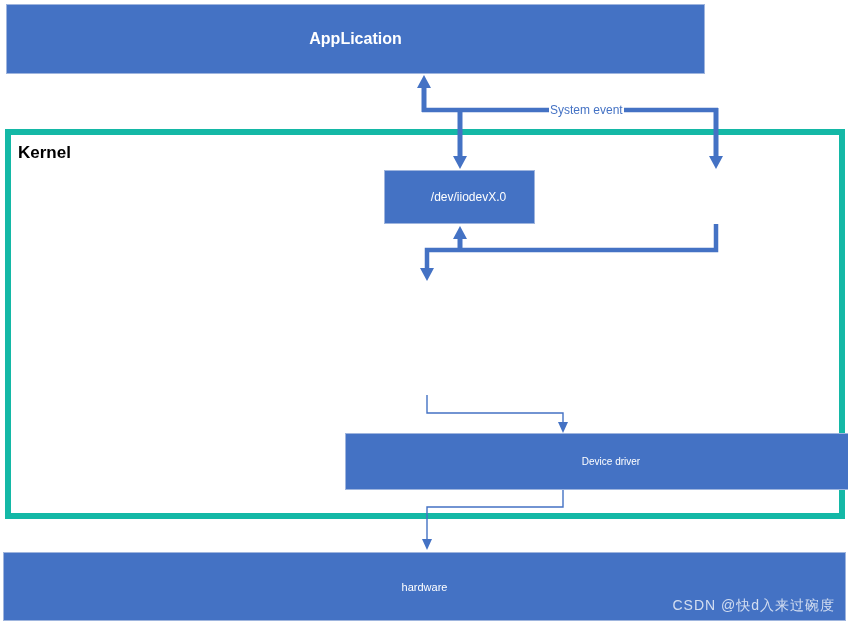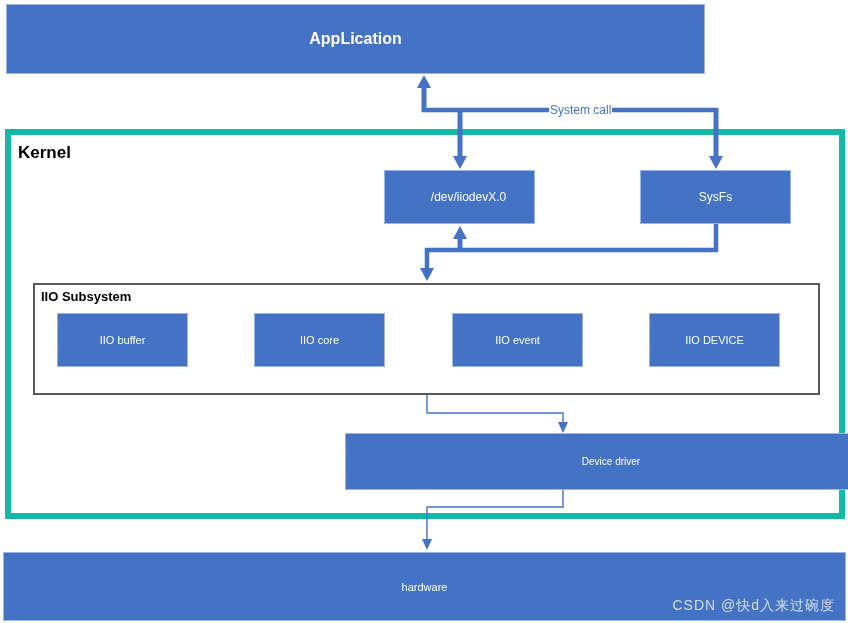--- a/index.html
+++ b/index.html
@@ -55,39 +55,21 @@
   </div>
 
   <div class="kernel-box">
     <span class="kernel-label">Kernel</span>
   </div>
 
   <div class="bluebox dev-box">
     <span>/dev/iiodevX.0</span>
   </div>
 
-  <div class="bluebox sysfs-box">
-    <span>SysFs</span>
-  </div>
 
-  <div class="subsystem-box">
-    <span class="subsystem-label">IIO Subsystem</span>
-    <div class="bluebox sub-item sub-buffer">
-      <span>IIO buffer</span>
-    </div>
-    <div class="bluebox sub-item sub-core">
-      <span>IIO core</span>
-    </div>
-    <div class="bluebox sub-item sub-event">
-      <span>IIO event</span>
-    </div>
-    <div class="bluebox sub-item sub-device">
-      <span>IIO DEVICE</span>
-    </div>
-  </div>
 
   <div class="bluebox driver-box">
     <span>Device driver</span>
   </div>
 
   <div class="bluebox hw-banner">
     <span>hardware</span>
     <span class="watermark">CSDN @快d入来过碗度</span>
   </div>
 
@@ -126,15 +108,15 @@
       <path d="M427,395 L427,413 L563,413 L563,423" stroke-width="1.4" fill="none"></path>
       <polygon points="563,433 558,422 568,422" stroke="none"></polygon>
     </g>
 
     <g stroke="#4472C4" fill="#4472C4">
       <path d="M563,490 L563,507 L427,507 L427,540" stroke-width="1.4" fill="none"></path>
       <polygon points="427,550 422,539 432,539" stroke="none"></polygon>
     </g>
   </svg>
 
-  <div class="syscall-label">System call</div>
+  <div class="syscall-label">System event</div>
 
 </div>
 
 </body></html>

